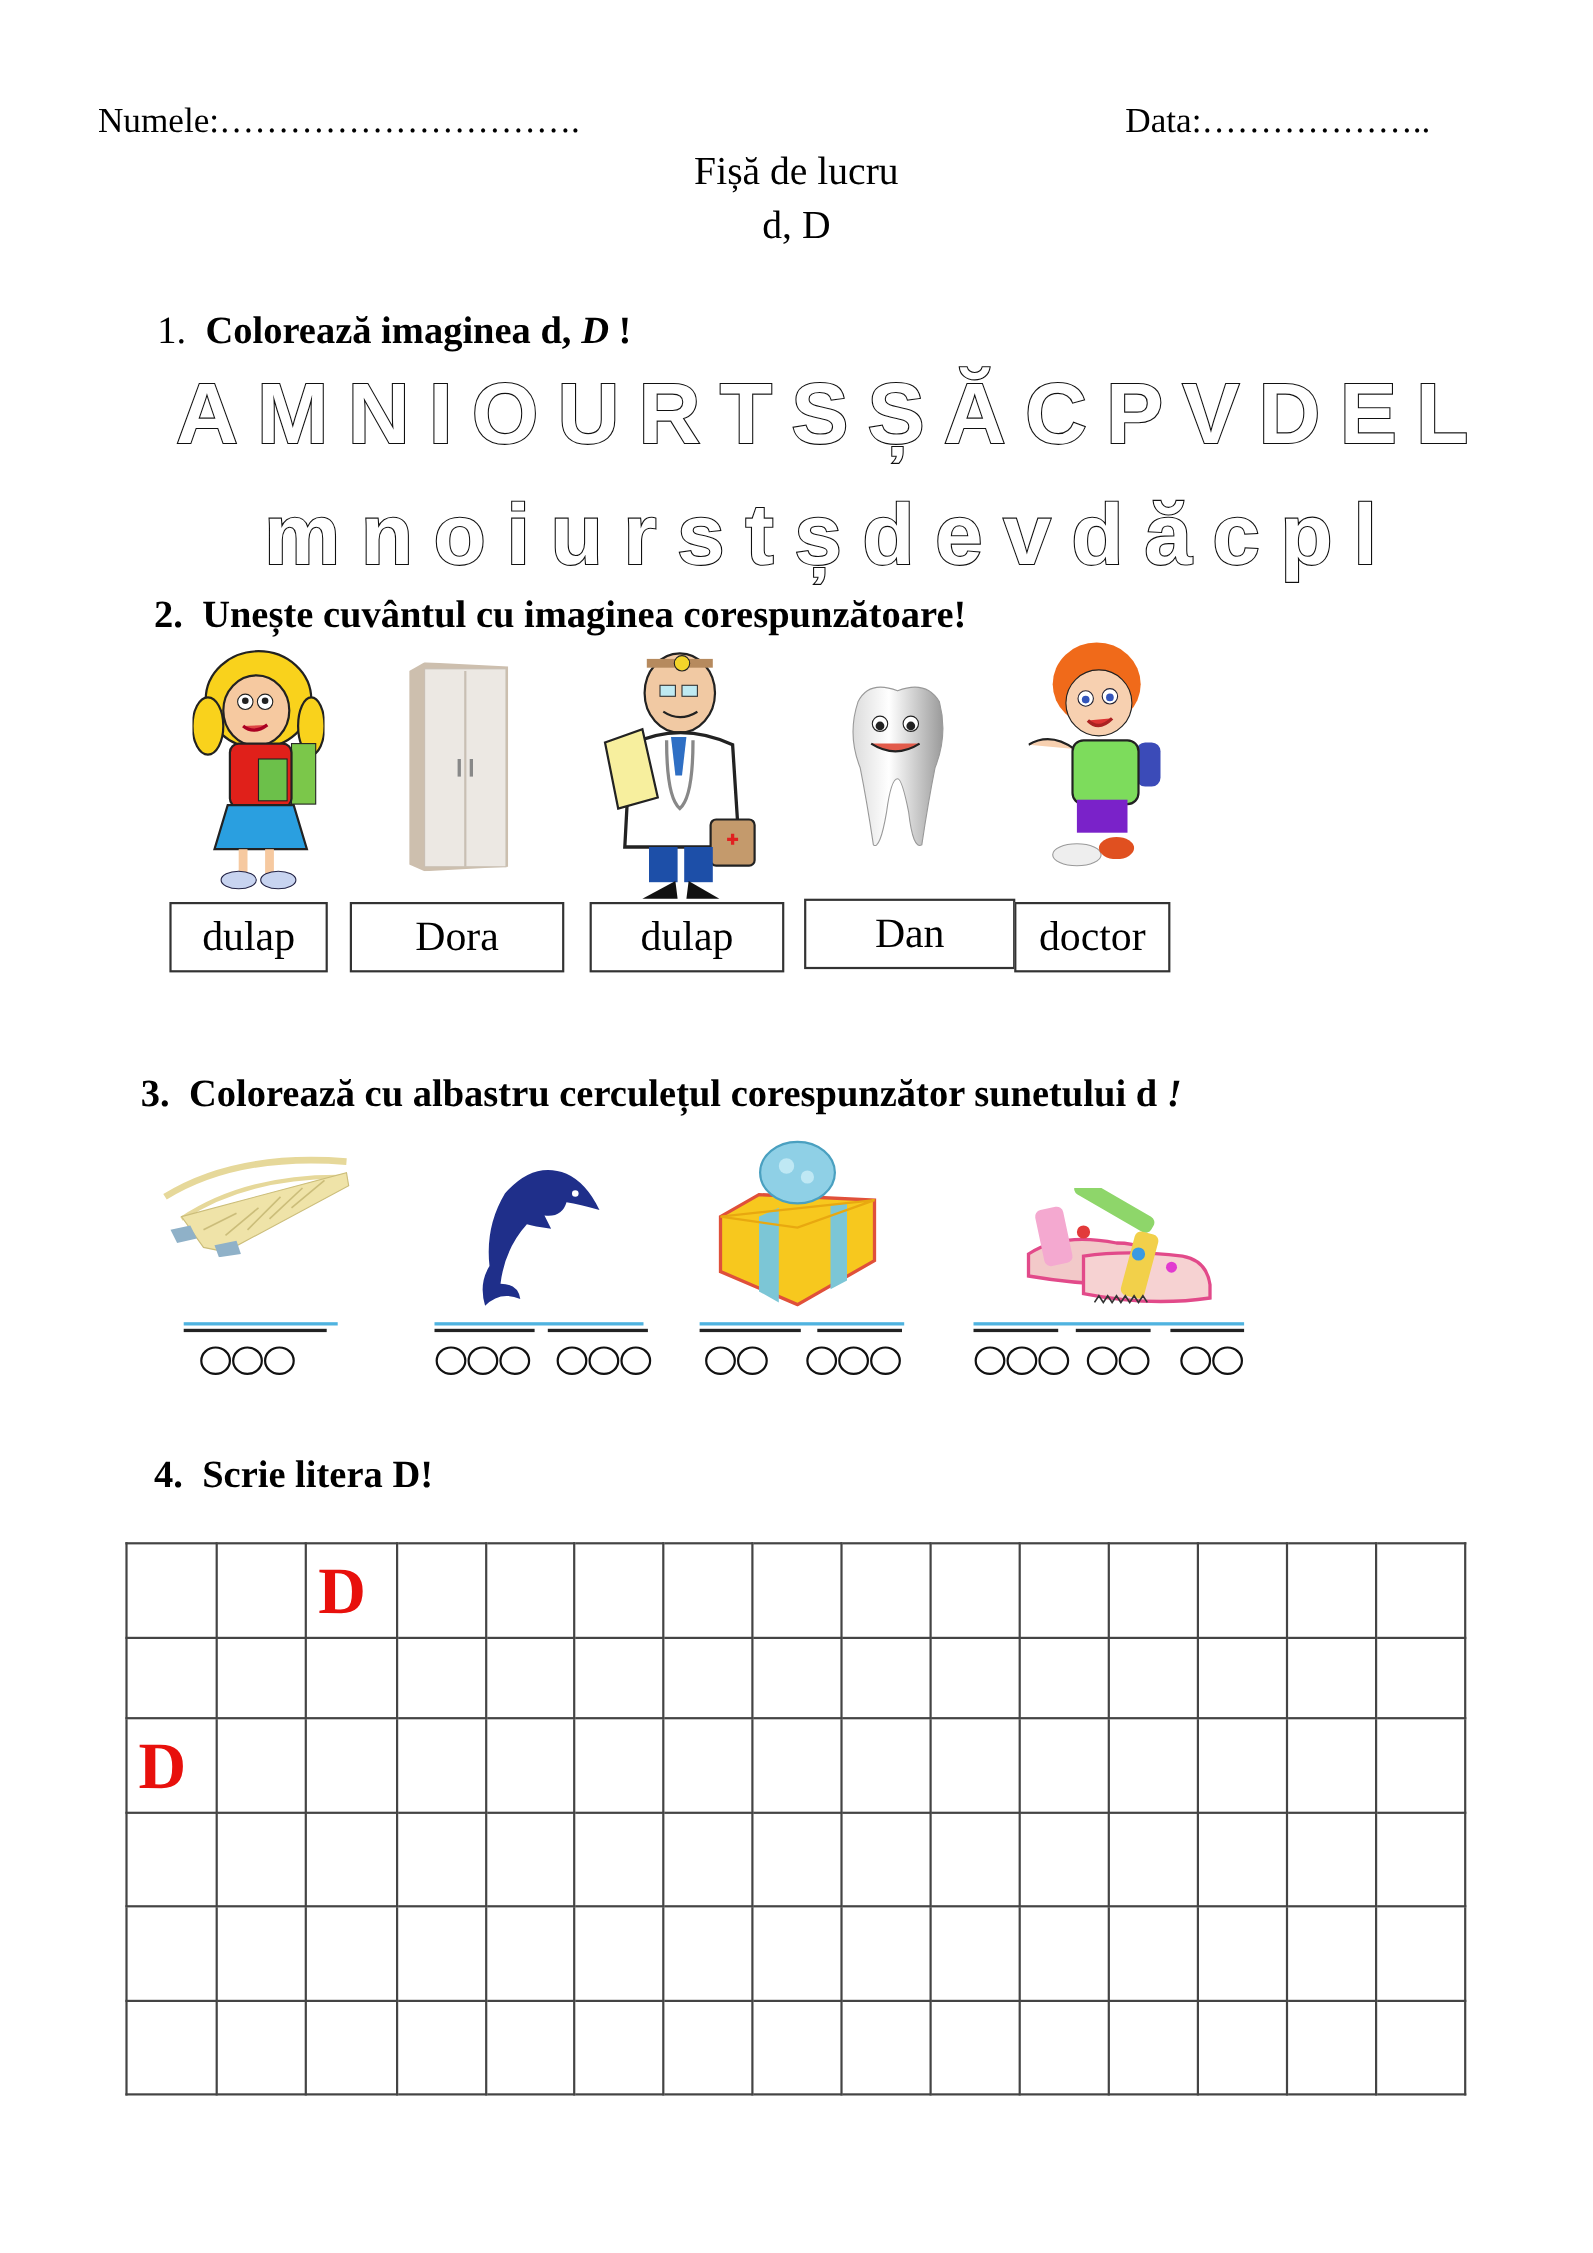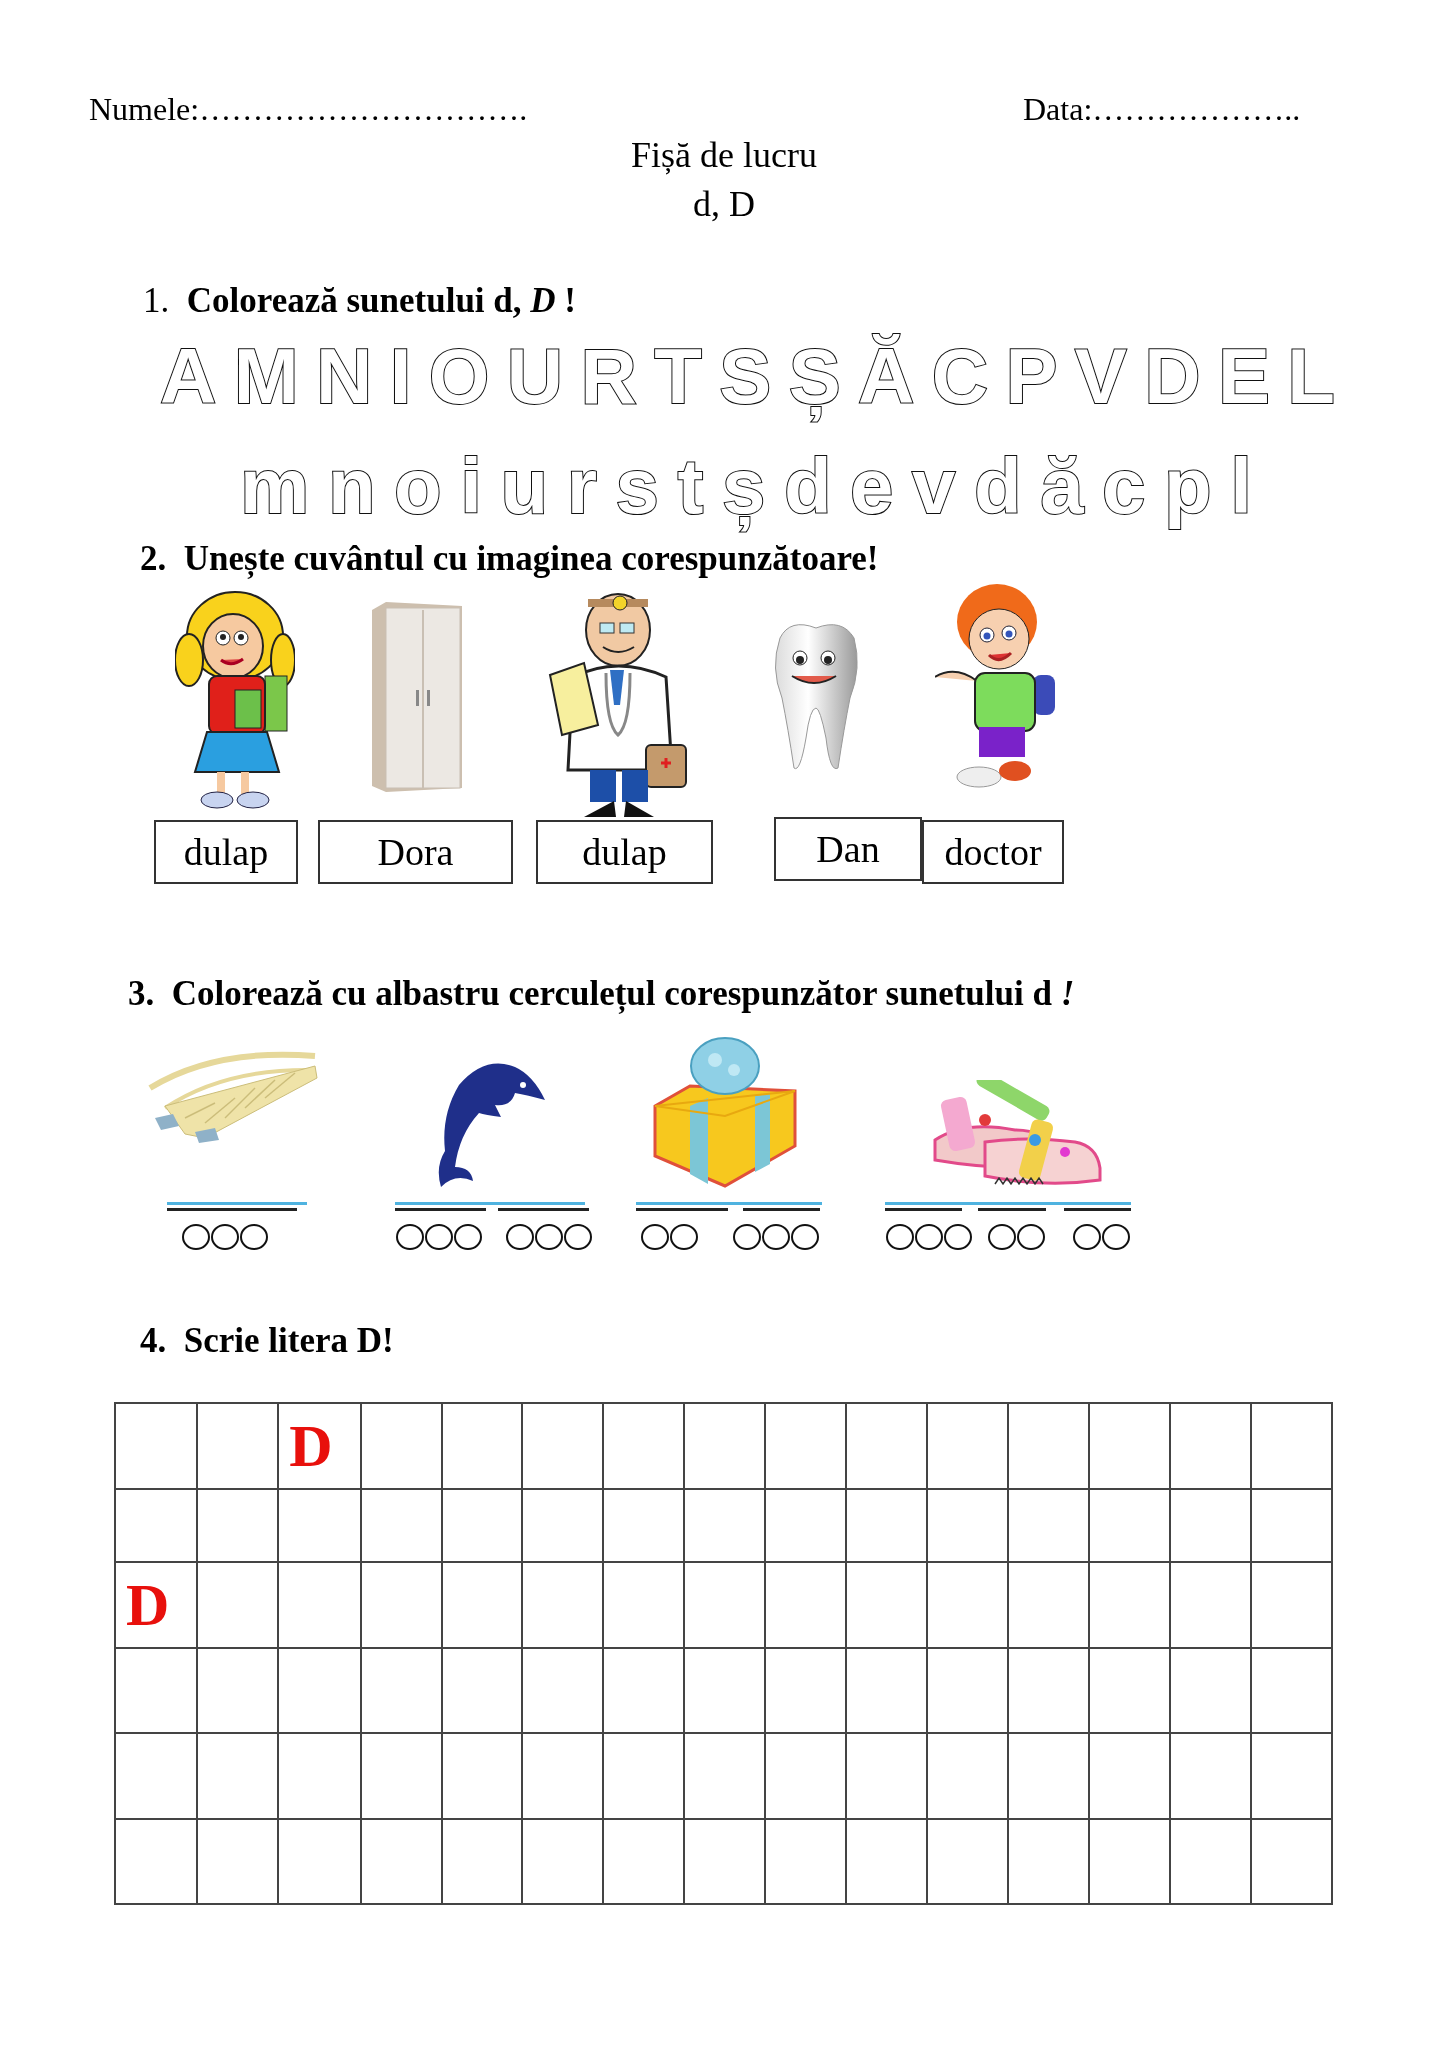--- a/index.html
+++ b/index.html
@@ -32,21 +32,21 @@
 </head>
 <body>
 
 <div class="abs hdr" style="left:89px; top:93px;">Numele:………………………….</div>
 <div class="abs hdr" style="left:1023px; top:93px;">Data:………………..</div>
 <div class="abs title" style="top:135px;">Fișă de lucru</div>
 <div class="abs title" style="top:184px;">d, D</div>
 
 <div class="abs task" style="left:143px; top:282px;">
   <span class="num-reg">1.</span>&nbsp;
-  <span>Colorează sunetului d,</span>
+  <span>Colorează imaginea d,</span>
   <i>D</i><span> !</span>
 </div>
 <div class="abs outline upper">
   <span>A</span>
   <span>M</span>
   <span>N</span>
   <span>I</span>
   <span>O</span>
   <span>U</span>
   <span>R</span>
@@ -161,21 +161,21 @@
   <rect x="98" y="98" width="22" height="40" rx="8" fill="#3b4bb8"></rect>
   <rect x="40" y="96" width="60" height="58" rx="10" fill="#7ddc5c" stroke="#222" stroke-width="2"></rect>
   <rect x="44" y="150" width="46" height="30" fill="#7a22c9"></rect>
   <ellipse cx="44" cy="200" rx="22" ry="10" fill="#eee" stroke="#999"></ellipse>
     <ellipse cx="80" cy="194" rx="16" ry="10" fill="#e05020"></ellipse>
 </svg>
 
 <div class="wordbox" style="left:154px; top:820px; width:144px; height:64px;">dulap</div>
 <div class="wordbox" style="left:318px; top:820px; width:195px; height:64px;">Dora</div>
 <div class="wordbox" style="left:536px; top:820px; width:177px; height:64px;">dulap</div>
-<div class="wordbox" style="left:774px; top:817px; width:148px; height:64px;">Dan</div>
+<div class="wordbox" style="left:731px; top:817px; width:192px; height:64px;">Dan</div>
 <div class="wordbox" style="left:922px; top:820px; width:142px; height:64px;">doctor</div>
 
 <div class="abs task" style="left:128px; top:975px;">
   <span>3.</span>&nbsp;
   <span>Colorează cu albastru cerculețul corespunzător sunetului d</span>
   <i>!</i>
 </div>
 
 <svg class="pic" style="left:145px; top:1048px;" width="180" height="95" viewBox="0 0 180 95">
   <path d="M5 40 Q70 0 170 8" stroke="#e6d89a" stroke-width="6" fill="none"></path>

